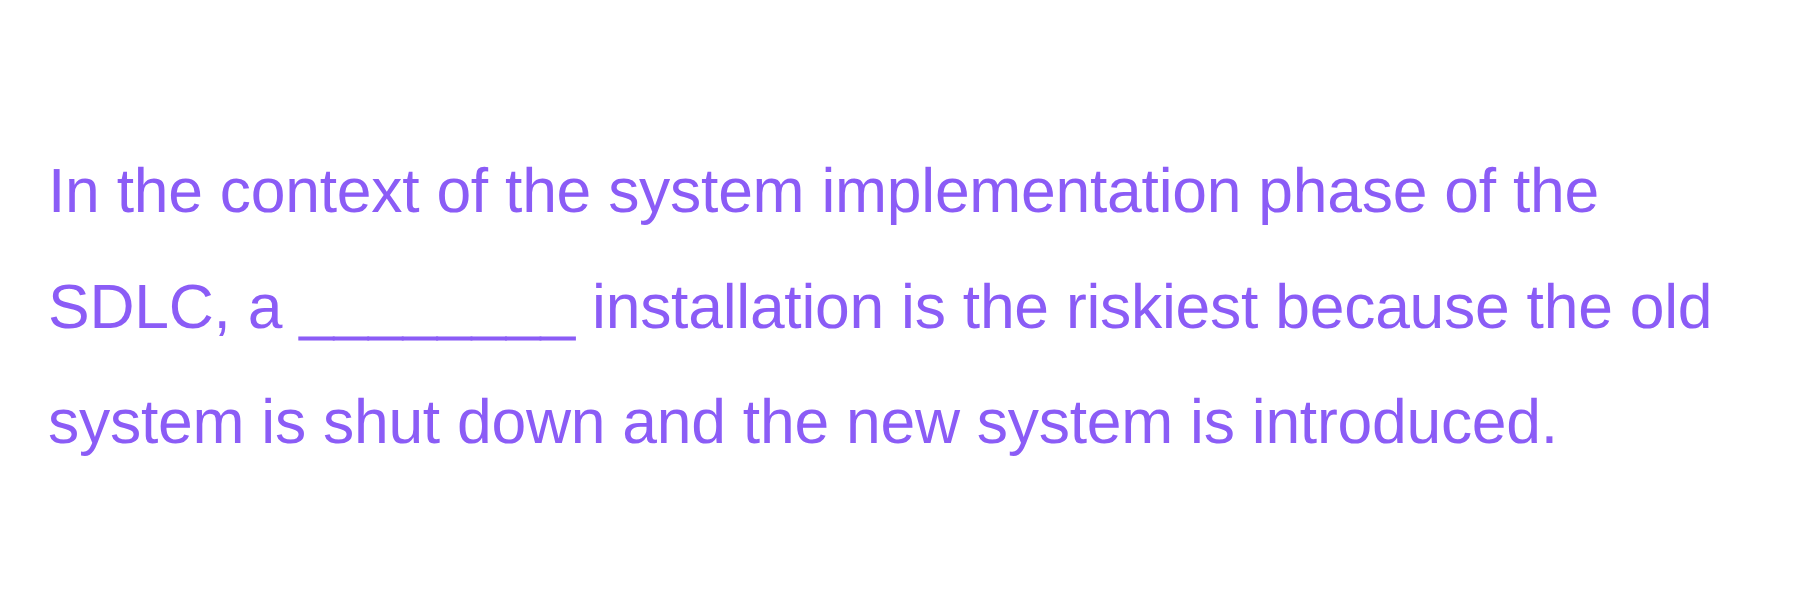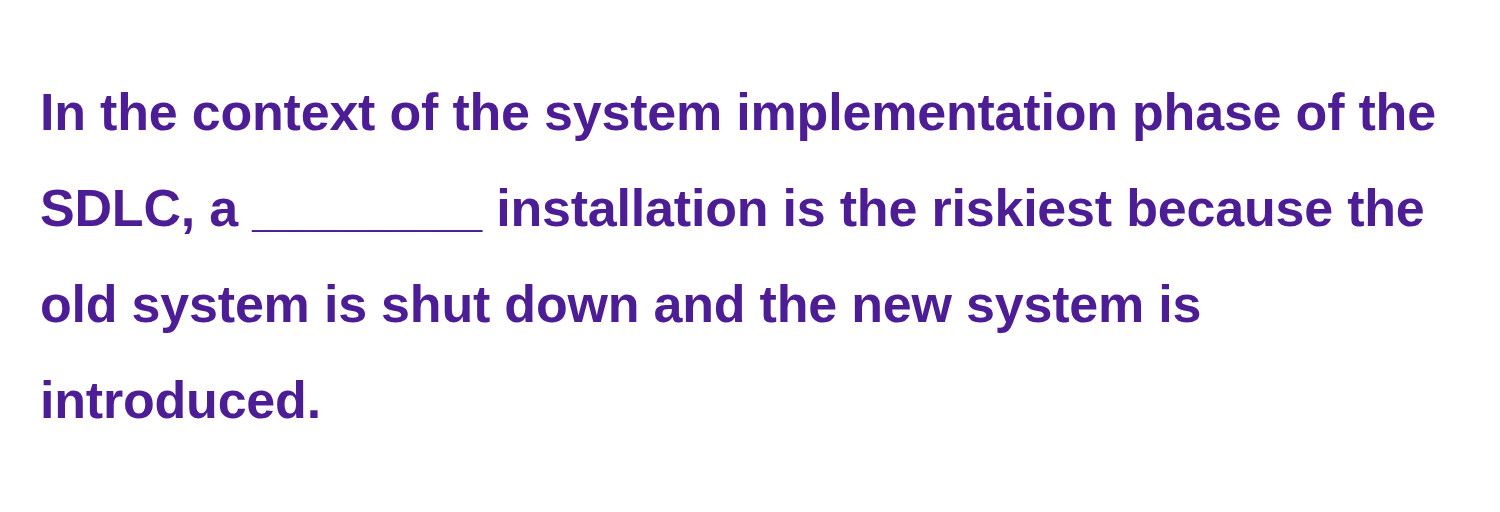--- a/index.html
+++ b/index.html
@@ -12,21 +12,21 @@
       height: 512px;
       background: #ffffff;
       font-family: -apple-system, BlinkMacSystemFont, "Segoe UI", Helvetica, Arial, sans-serif;
       display: flex;
       align-items: center;
       padding: 0 40px;
     }
     .question-text {
       font-size: 52px;
       line-height: 1.85;
-      color: #4c1d95;
-      font-weight: 700;
+      color: #8b5cf6;
+      font-weight: 400;
       letter-spacing: -0.2px;
     }
   </style>
 </head>
 <body>
 
 <div class="question-text">In the context of the system implementation phase of the SDLC, a ________ installation is the riskiest because the old system is shut down and the new system is introduced.</div>
 
 </body></html>

